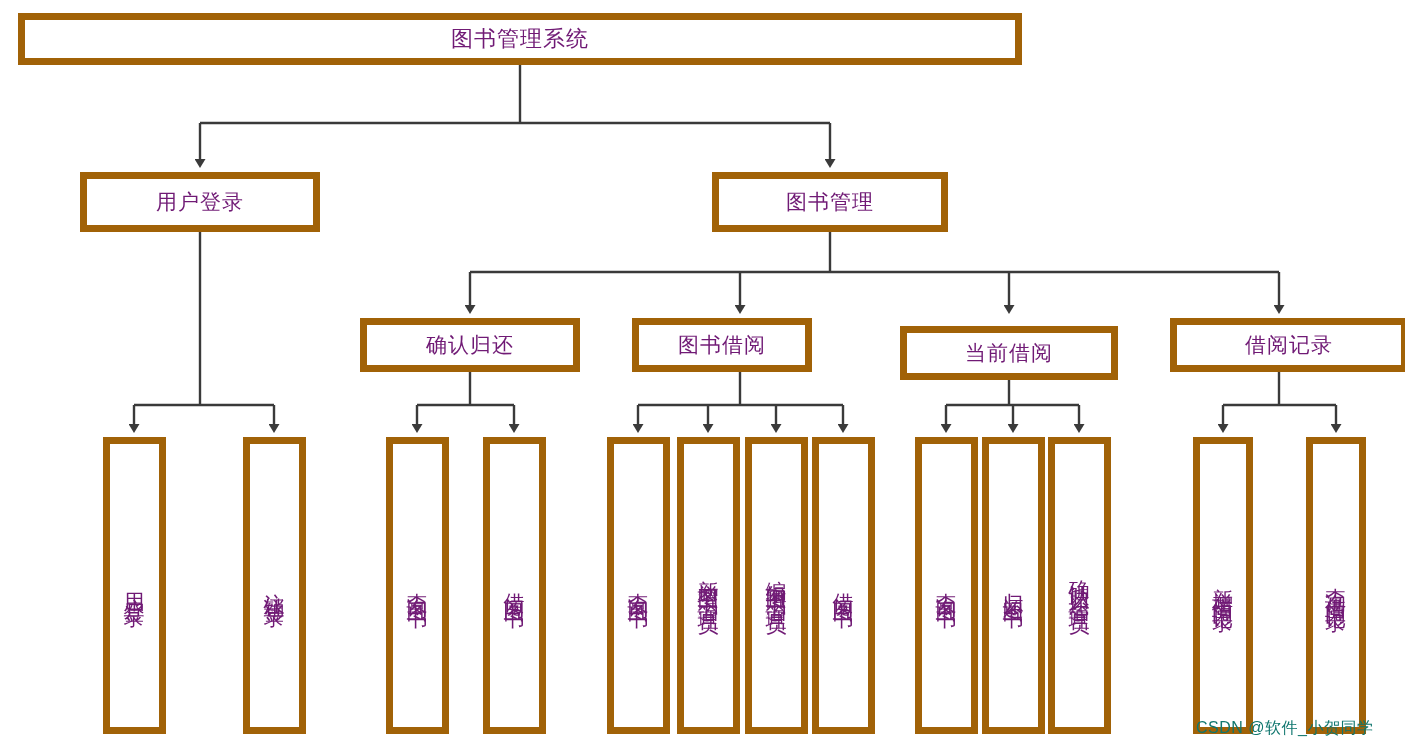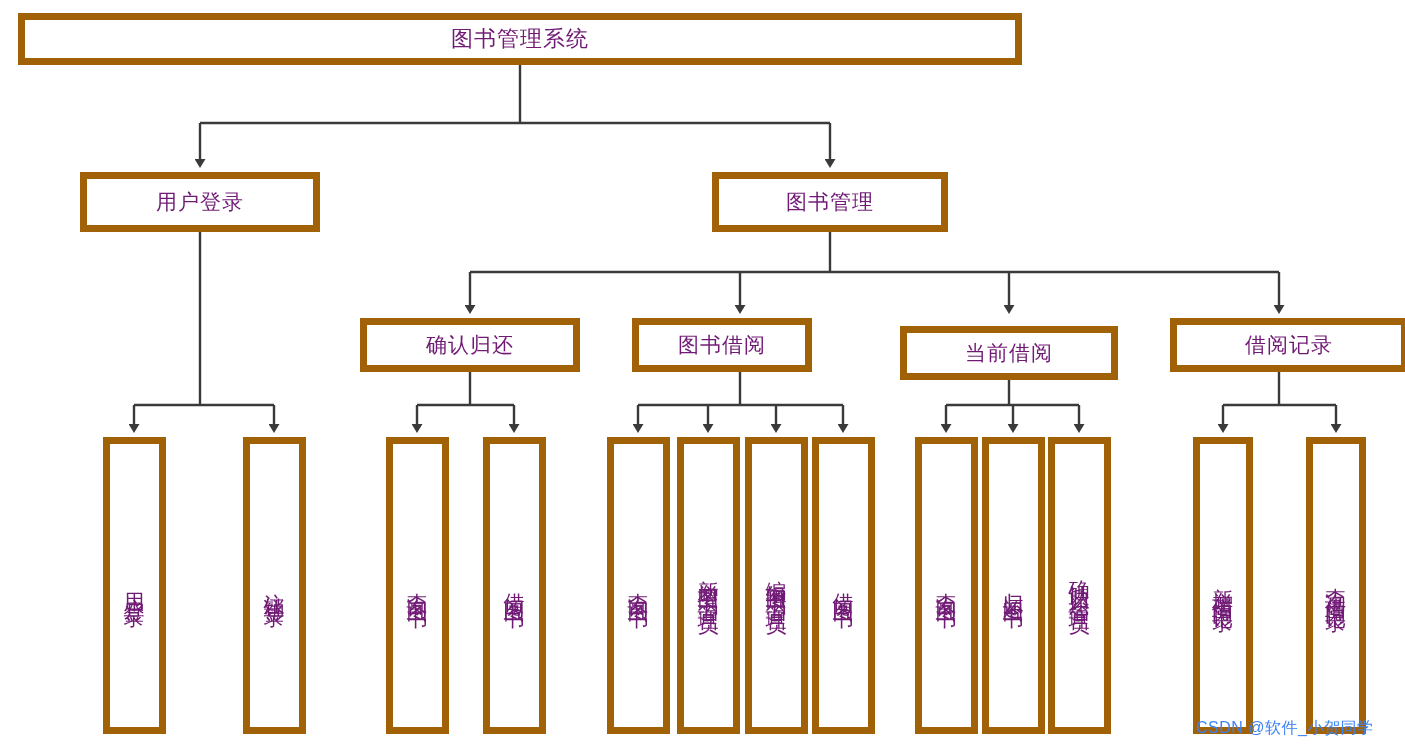--- a/index.html
+++ b/index.html
@@ -53,21 +53,21 @@
     padding: 6px 0;
     line-height: 1;
   }
   .node.vert .vlabel {
     display: block;
     white-space: nowrap;
   }
   .watermark {
     position: absolute;
     font-size: 16px;
-    color: #3b82f6;
+    color: #0f766e;
     white-space: nowrap;
     z-index: 5;
     letter-spacing: 0.5px;
   }
 </style>
 </head>
 <body>
 
 <div id="canvas">
 

